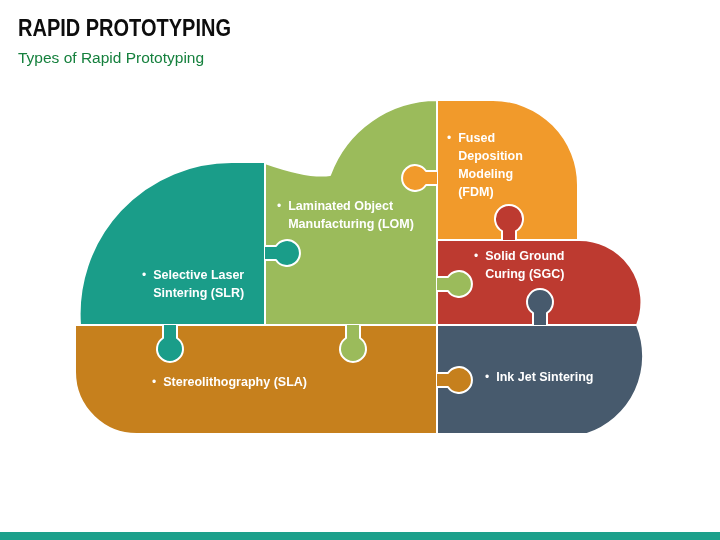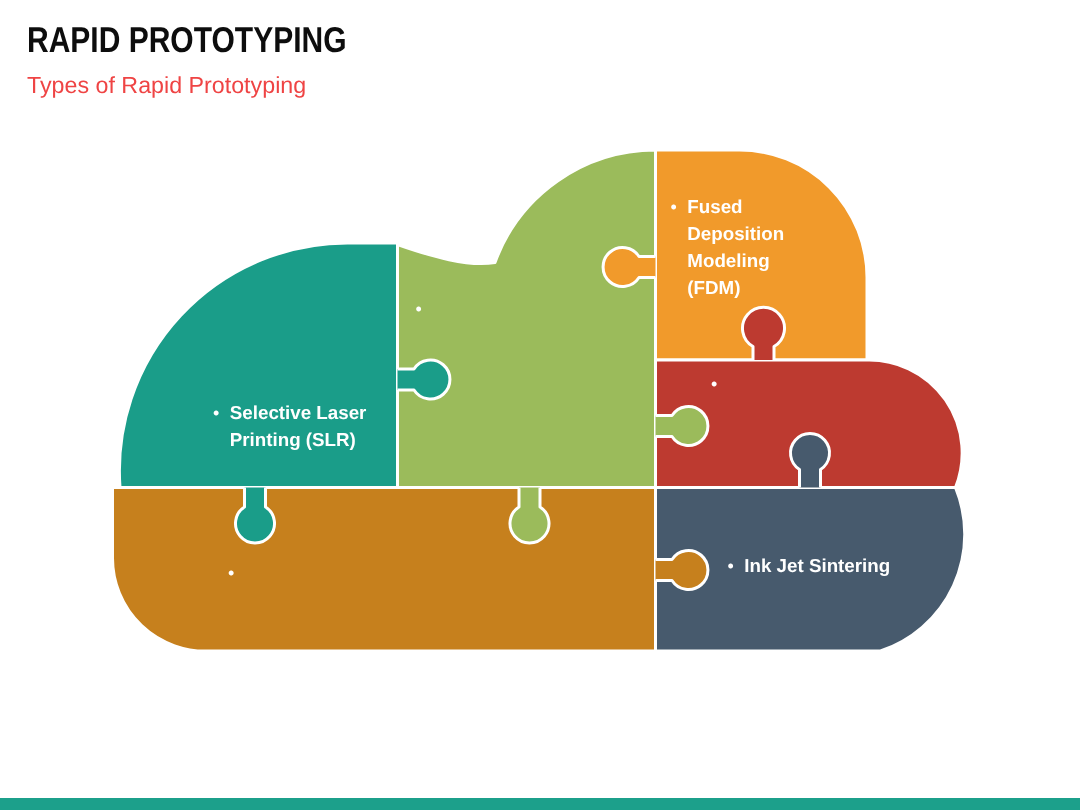--- a/index.html
+++ b/index.html
@@ -11,21 +11,21 @@
     font-family: "Liberation Sans", "DejaVu Sans", sans-serif;
   }
   .slide-title {
     position: absolute; left: 18px; top: 14px;
     font-size: 20px; font-weight: 700; color: #0d0d0d;
     letter-spacing: 0px; white-space: nowrap;
     transform: scaleY(1.2); transform-origin: left top;
   }
   .slide-subtitle {
     position: absolute; left: 18px; top: 49px;
-    font-size: 15.5px; font-weight: 400; color: #ef4444;
+    font-size: 15.5px; font-weight: 400; color: #15803d;
     white-space: nowrap;
   }
   .diagram-svg { position: absolute; left: 0; top: 0; }
   .piece-label {
     position: absolute;
     display: flex; align-items: flex-start;
     color: #ffffff;
     font-size: 12.5px; line-height: 18px;
   }
   .piece-label .bullet {
@@ -67,36 +67,41 @@
       <path d="M 533 325 V 313 A 13 13 0 1 1 547 313 V 325" fill="#475A6D"></path>
       <path d="M 437 373 H 448 A 13 13 0 1 1 448 387 H 437" fill="#C6801D"></path>
     </g>
 
     <rect x="0" y="532" width="720" height="8" fill="#1CA08B"></rect>
   </svg>
 
   <div class="piece-label label-slr">
     <span class="bullet">•</span>
     <span class="text">Selective Laser
-Printing (SLR)</span>
+Sintering (SLR)</span>
   </div>
   <div class="piece-label label-lom">
     <span class="bullet">•</span>
+    <span class="text">Laminated Object
+Manufacturing (LOM)</span>
   </div>
   <div class="piece-label label-fdm">
     <span class="bullet">•</span>
     <span class="text">Fused
 Deposition
 Modeling
 (FDM)</span>
   </div>
   <div class="piece-label label-sgc">
     <span class="bullet">•</span>
+    <span class="text">Solid Ground
+Curing (SGC)</span>
   </div>
   <div class="piece-label label-sla">
     <span class="bullet">•</span>
+    <span class="text">Stereolithography (SLA)</span>
   </div>
   <div class="piece-label label-ink">
     <span class="bullet">•</span>
     <span class="text">Ink Jet Sintering</span>
   </div>
 
 </div>
 
 </body></html>

